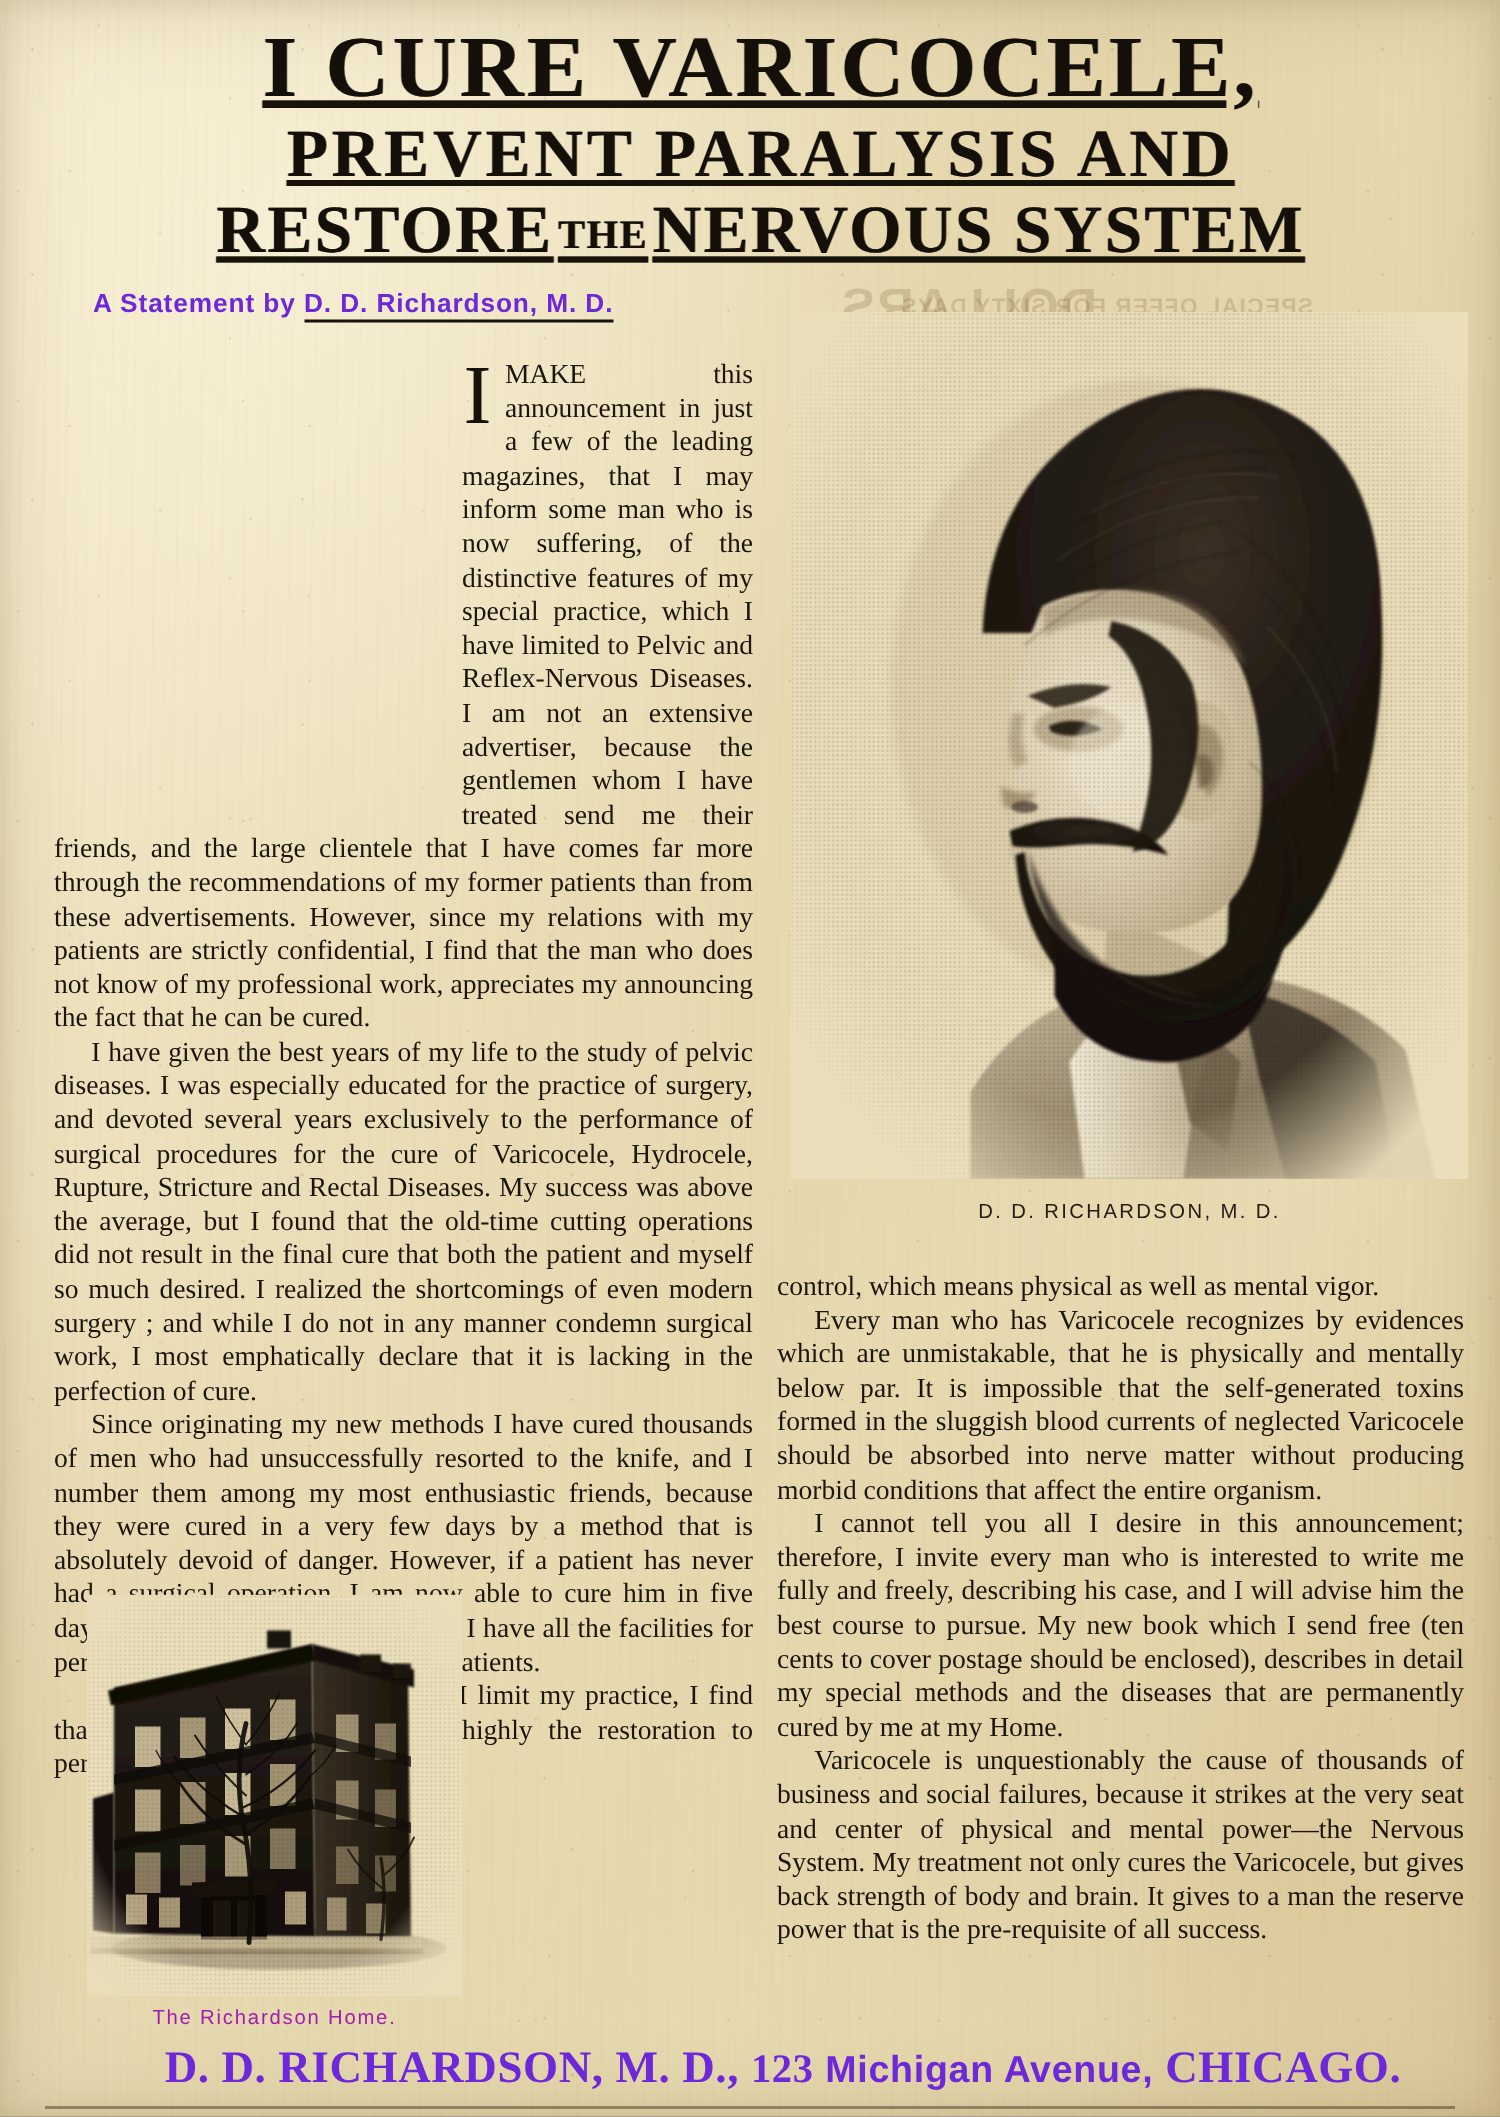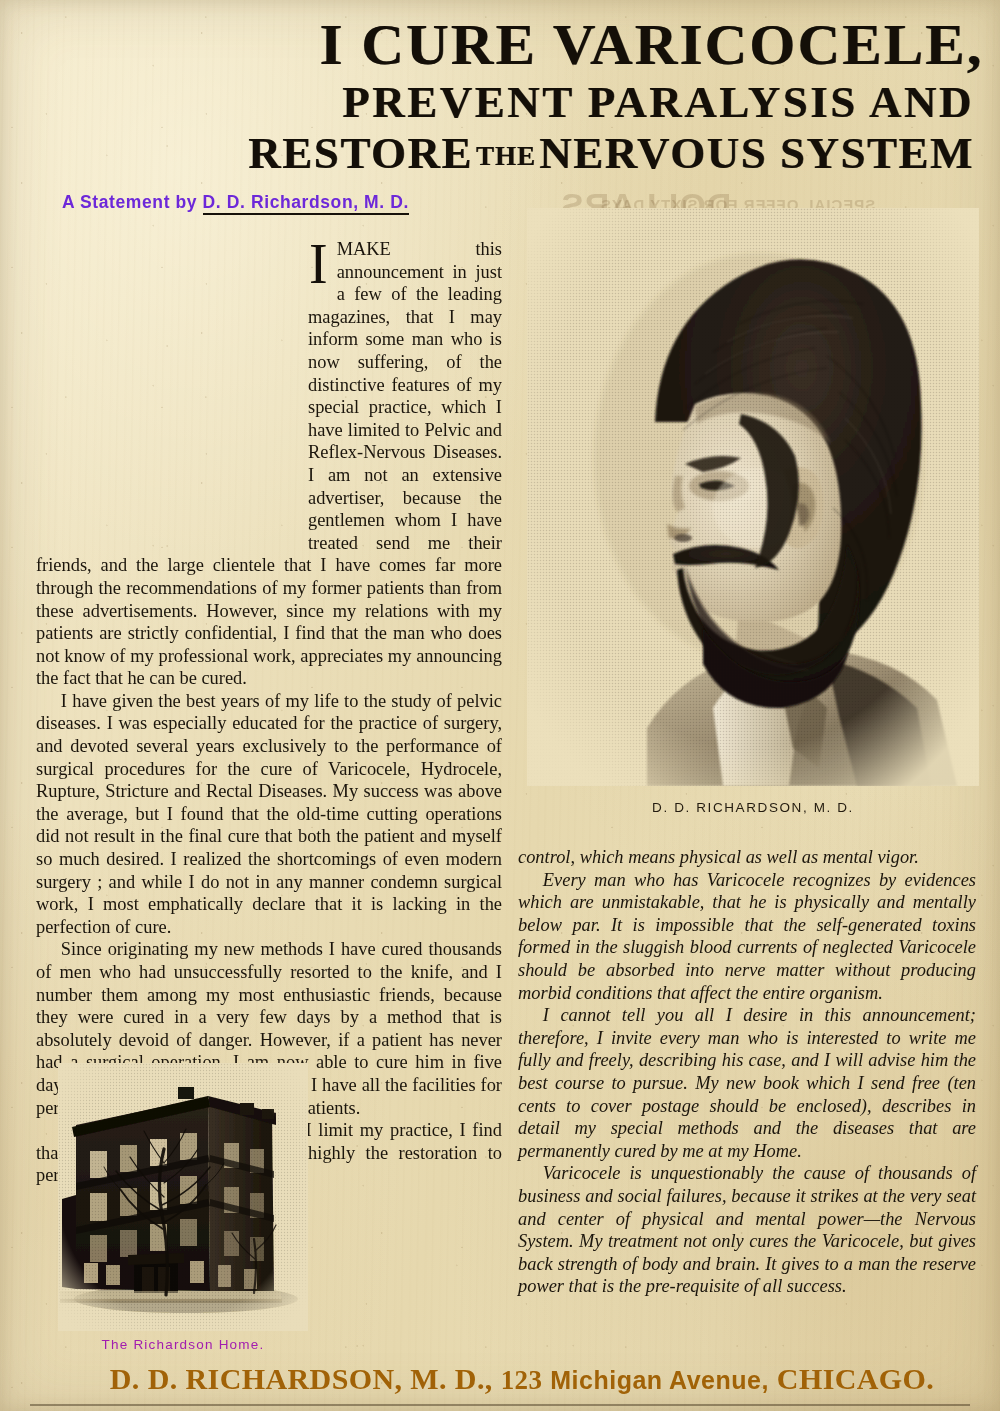--- a/index.html
+++ b/index.html
@@ -86,22 +86,23 @@
     letter-spacing: 1px;
     transform: scaleX(-1);
     pointer-events: none;
     white-space: nowrap;
   }
 
   #content { position: relative; z-index: 3; }
 
   
   #headline {
-    padding: 16px 26px 2px 26px;
-    text-align: right;
+    padding: 16px 12px 2px 26px;
+    text-align: center;
+    text-decoration: underline;
   }
   .hl {
     font-family: "Liberation Serif", serif;
     font-weight: bold;
     color: #140f08;
     line-height: 1.0;
     white-space: nowrap;
     text-shadow: 0.5px 0 0 rgba(20,15,8,0.55), -0.4px 0 0 rgba(20,15,8,0.25);
   }
   #hl-1 {
@@ -147,21 +148,20 @@
     top: 238px;
     width: 466px;
     z-index: 4;
   }
   #col-right {
     position: absolute;
     left: 518px;
     top: 846px;
     width: 458px;
     z-index: 4;
-    font-style: italic;
   }
   .body-text {
     font-family: "Liberation Serif", serif;
     font-size: 18.4px;
     line-height: 22.6px;
     text-align: justify;
     text-justify: inter-word;
     color: #1b150c;
     hyphens: manual;
   }
@@ -238,21 +238,21 @@
   
   #footer {
     position: absolute;
     left: 0;
     right: 0;
     top: 1362px;
     text-align: center;
     z-index: 4;
     font-family: "Liberation Serif", serif;
     font-weight: bold;
-    color: #a16207;
+    color: #6d28d9;
     font-size: 30px;
     letter-spacing: 0.4px;
     white-space: nowrap;
     padding-left: 44px;
   }
   #footer .f-addr { font-size: 27px; }
   #footer .f-street {
     font-family: "Liberation Sans", sans-serif;
     font-weight: bold;
     font-size: 25px;

